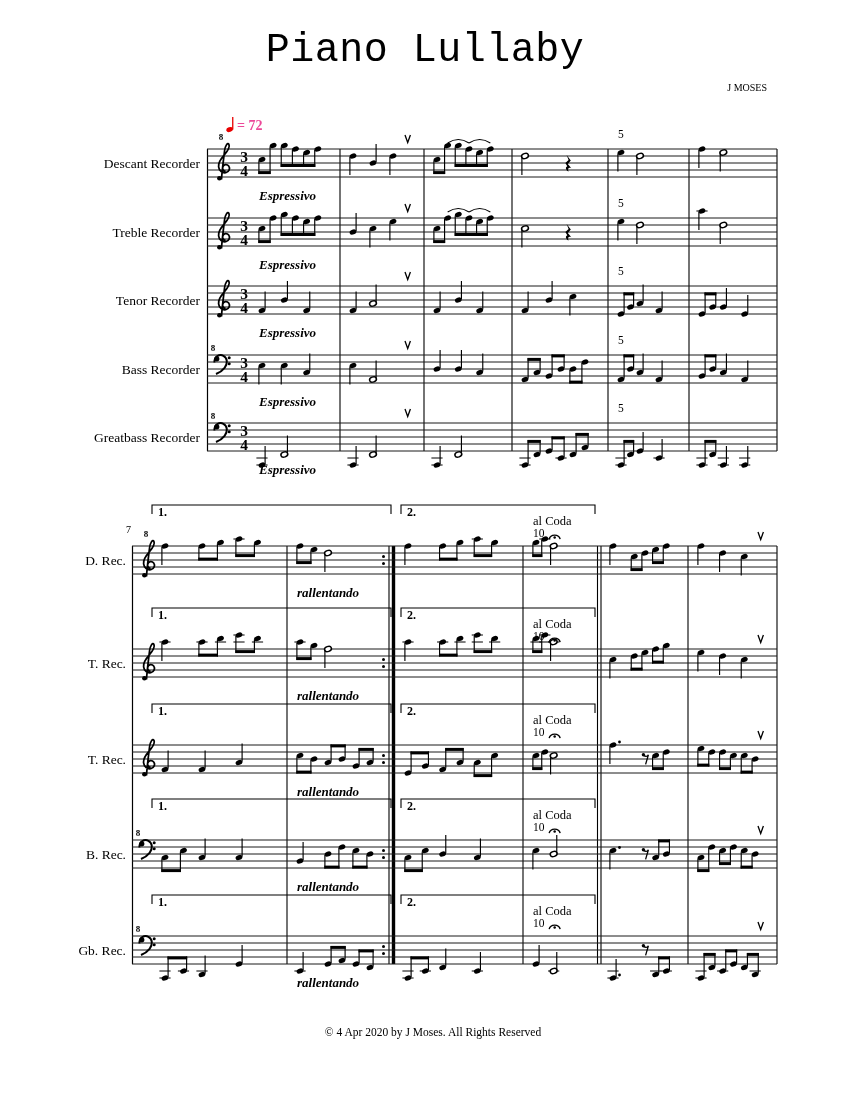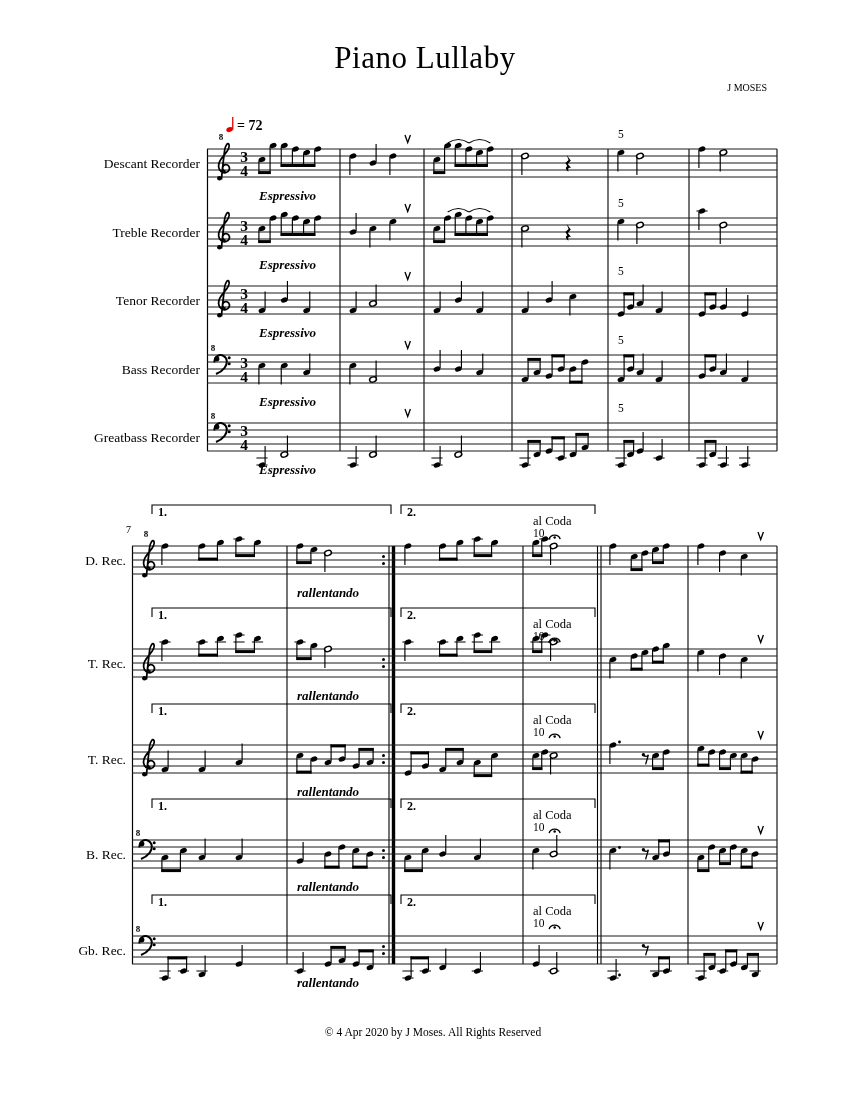--- a/index.html
+++ b/index.html
@@ -1,19 +1,19 @@
 <!DOCTYPE html>
 <html><head>
 <meta charset="utf-8">
 <style>
   html,body{margin:0;padding:0;background:#fff;}
   .page{position:relative;width:850px;height:1100px;background:#ffffff;
         font-family:"Liberation Serif",serif;color:#000;overflow:hidden;}
-  .title{position:absolute;top:40px;left:0;right:0;text-align:center;
-         font-size:31px;letter-spacing:.5px;}
+  .title{position:absolute;top:28px;left:0;right:0;text-align:center;
+         font-size:40px;letter-spacing:.5px;font-family:Liberation Mono, monospace;}
   .subtitle{position:absolute;top:72px;left:0;right:0;text-align:center;font-size:17px;}
   .composer{position:absolute;top:82px;right:83px;font-size:10px;font-weight:400;text-align:center;}
   .tempo{position:absolute;top:116px;left:226px;font-size:14px;font-weight:bold;}
   .tempo svg{vertical-align:-3px;margin-right:2px;}
   .copyright{position:absolute;top:1026px;left:16px;right:0;text-align:center;font-size:11.5px;}
   #score{position:absolute;top:0;left:0;}
   #score text{font-family:"Liberation Serif",serif;fill:#000;}
   #score text.lbl{font-size:13.5px;}
   #score text.redit{font-size:13px;font-style:italic;font-weight:bold;}
   #score text.redtx{font-size:12.5px;}
@@ -991,16 +991,16 @@
           </g>
         </g>
       </g>
     </svg>
   <div class="title">Piano Lullaby</div>
   <div class="composer">J MOSES</div>
   <div class="tempo">
     <svg width="9" height="17" viewBox="0 0 9 17">
       <rect x="6.1" y="1" width="1.3" height="12.6" fill="#e80000"></rect>
       <ellipse cx="3.6" cy="13.6" rx="3.4" ry="2.4" transform="rotate(-20 3.6 13.6)" fill="#e80000"></ellipse>
-    </svg><span style="color:#000000">= 72</span>
+    </svg><span style="color:#ec4899">= 72</span>
   </div>
   <div class="copyright">© 4 Apr 2020 by J Moses.  All Rights Reserved</div>
 </div>
 
 </body></html>

